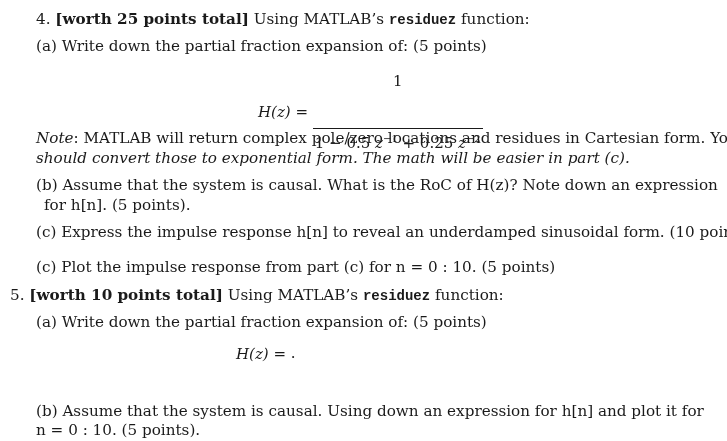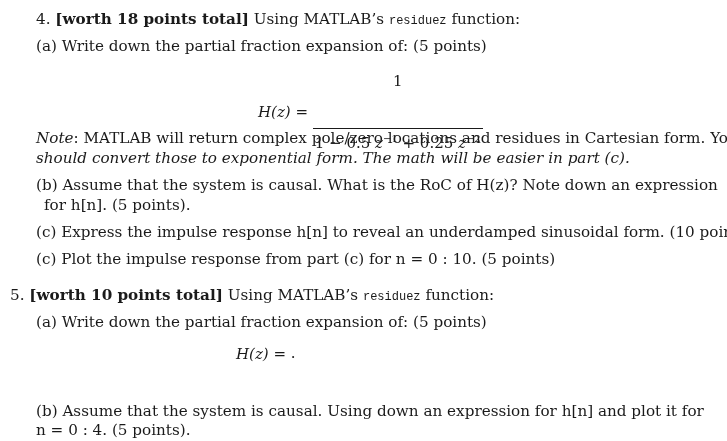--- a/index.html
+++ b/index.html
@@ -3,62 +3,62 @@
   <meta charset="utf-8">
   <style>
     html, body { margin: 0; padding: 0; background: #ffffff; }
     body {
       width: 727px; height: 441px; overflow: hidden; position: relative;
       font-family: "DejaVu Serif", "Liberation Serif", serif;
       color: #1a1a1a; font-size: 15.2px;
     }
     .line { position: absolute; white-space: nowrap; line-height: 19px; }
     .b { font-weight: bold; }
-    .mono { font-family: "Liberation Mono", "DejaVu Sans Mono", monospace; font-size: 12px; }
+    .mono { font-family: "Liberation Mono", "DejaVu Sans Mono", monospace; font-size: 14px; font-weight: bold; }
     .it { font-style: italic; }
     .eq { position: absolute; white-space: nowrap; font-size: 15px; }
     .frac { display: inline-block; vertical-align: middle; text-align: center; }
     .num { display: block; padding: 0 2px 2px 2px; }
     .den { display: block; border-top: 1px solid #1a1a1a; padding: 4px 2px 0 2px; margin-top: 36px; }
     sup { font-size: 10px; vertical-align: 6px; }
     .lhs { display: inline-block; vertical-align: middle; margin-right: 0; text-align: center; }
   </style>
 </head>
 <body>
 
 <div>
   <div class="line" style="left:36px; top:10px;">
     <span>4.</span>
-    <span class="b">[worth 18 points total]</span><span> Using MATLAB’s </span><span class="mono">residuez</span><span> function:</span>
+    <span class="b">[worth 25 points total]</span><span> Using MATLAB’s </span><span class="mono">residuez</span><span> function:</span>
   </div>
   <div class="line" style="left:36px; top:37px;">(a) Write down the partial fraction expansion of: (5 points)</div>
 
   <div class="eq" style="left:258px; top:72px;">
     <span class="lhs it">H(z) =</span>
     <span class="frac">
       <span class="num">1</span>
       <span class="den"><span>1 − 0.5 </span><span class="it">z</span><sup>−1</sup><span> + 0.25 </span><span class="it">z</span><sup>−2</sup></span>
     </span>
   </div>
 
   <div class="line" style="left:36px; top:129px;"><span class="it">Note</span><span>: MATLAB will return complex pole/zero locations and residues in Cartesian form. You</span></div>
   <div class="line" style="left:36px; top:149px;font-style:italic;">should convert those to exponential form. The math will be easier in part (c).</div>
   <div class="line" style="left:36px; top:176px;">(b) Assume that the system is causal. What is the RoC of H(z)? Note down an expression</div>
   <div class="line" style="left:44px; top:196px;">for h[n]. (5 points).</div>
   <div class="line" style="left:36px; top:223px;">(c) Express the impulse response h[n] to reveal an underdamped sinusoidal form. (10 points)</div>
-  <div class="line" style="left:36px; top:250px;">(c) Plot the impulse response from part (c) for n = 0 : 10. (5 points)</div>
+  <div class="line" style="left:36px; top:258px;">(c) Plot the impulse response from part (c) for n = 0 : 10. (5 points)</div>
 </div>
 
 <div>
   <div class="line" style="left:10px; top:286px;">
     <span>5.</span>
     <span class="b">[worth 10 points total]</span><span> Using MATLAB’s </span><span class="mono">residuez</span><span> function:</span>
   </div>
   <div class="line" style="left:36px; top:313px;">(a) Write down the partial fraction expansion of: (5 points)</div>
 
   <div class="eq" style="left:236px; top:344px;">
     <span class="lhs it">H(z) =</span>
     <span>.</span>
   </div>
 
   <div class="line" style="left:36px; top:402px;">(b) Assume that the system is causal.  Using down an expression for h[n] and plot it for</div>
-  <div class="line" style="left:36px; top:421px;">n = 0 : 4. (5 points).</div>
+  <div class="line" style="left:36px; top:421px;">n = 0 : 10. (5 points).</div>
 </div>
 
 </body></html>

